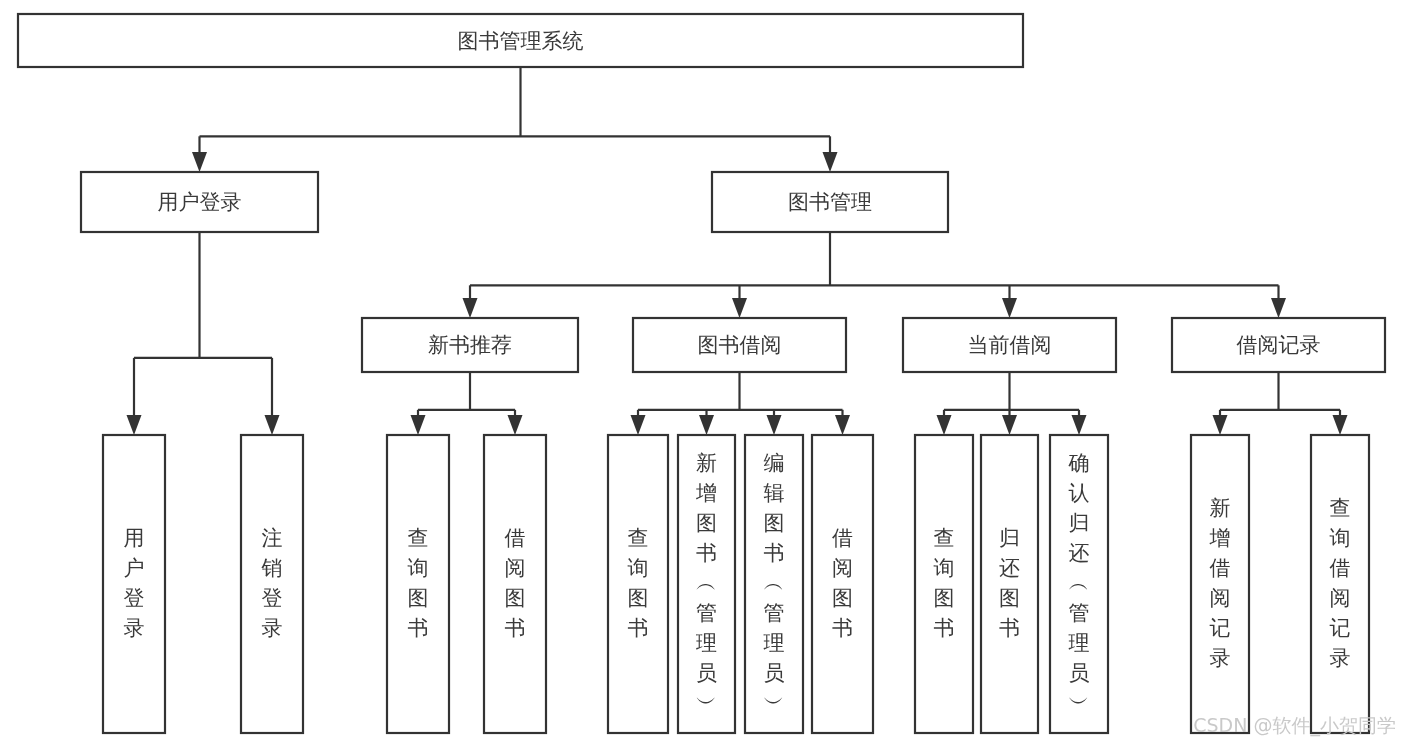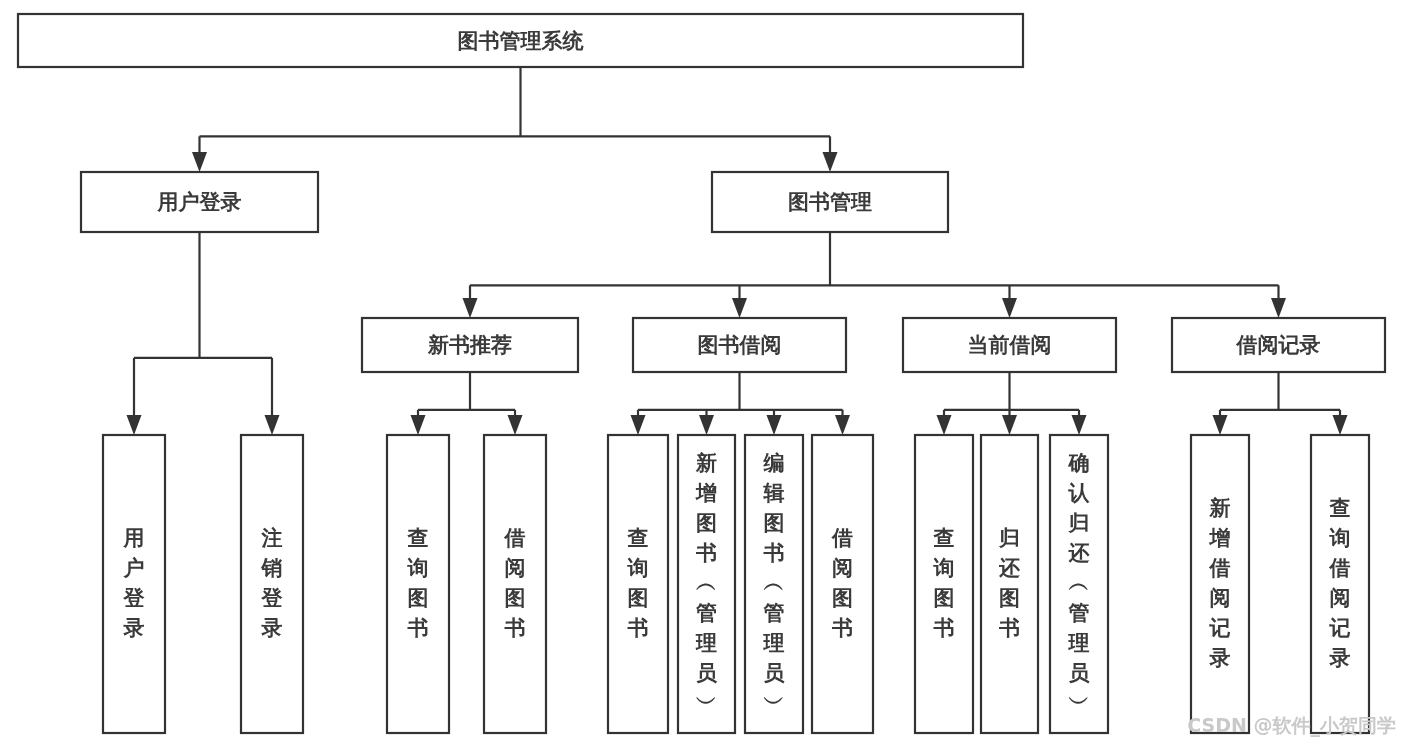--- a/index.html
+++ b/index.html
@@ -12,21 +12,20 @@
     width: 1405px;
     height: 747px;
     overflow: hidden;
     font-family: "DejaVu Sans", "Liberation Sans", sans-serif;
   }
   #diagram-root {
     position: relative;
     width: 1405px;
     height: 747px;
     background: #ffffff;
-    font-weight: bold;
   }
   svg.tree-canvas {
     position: absolute;
     left: 0;
     top: 0;
     width: 1405px;
     height: 747px;
     display: block;
   }
   .node-box {

